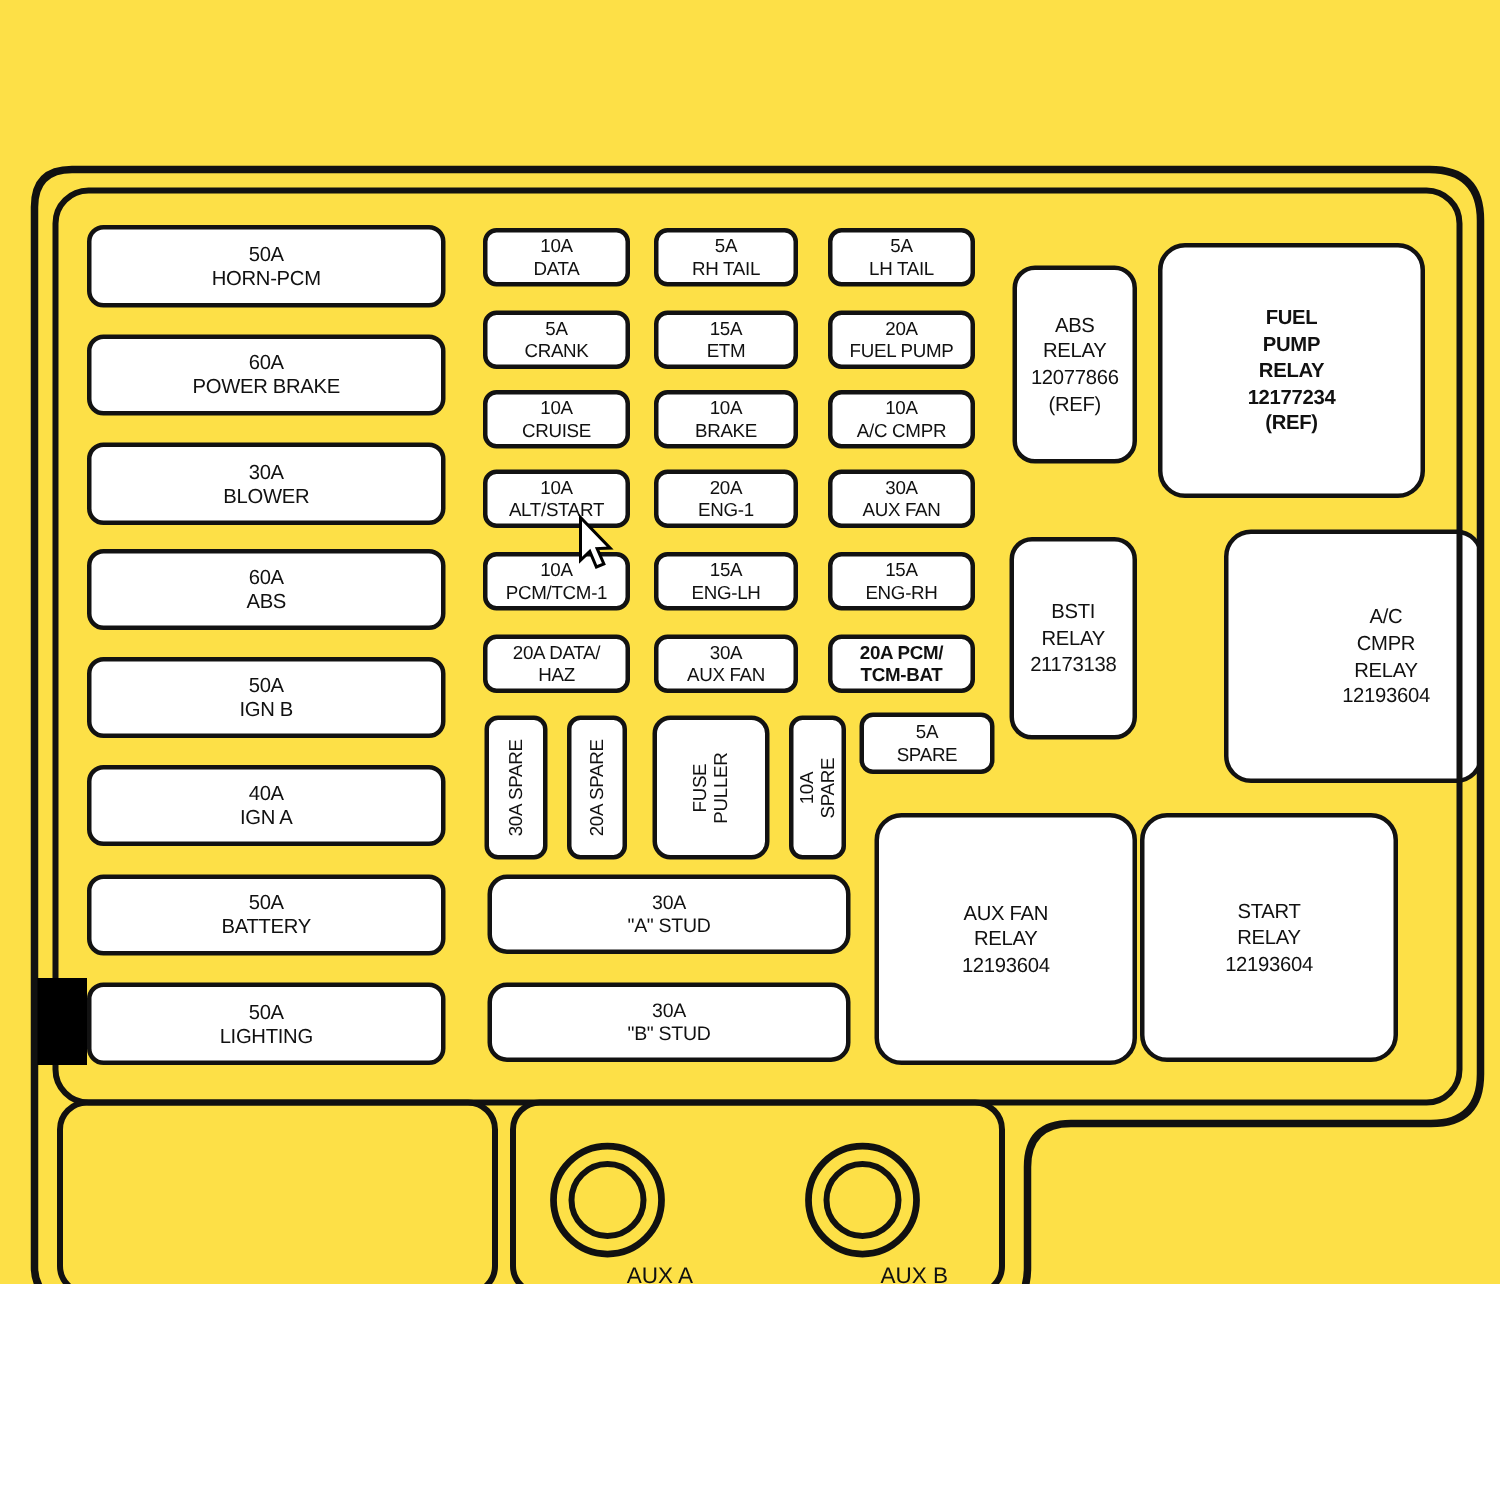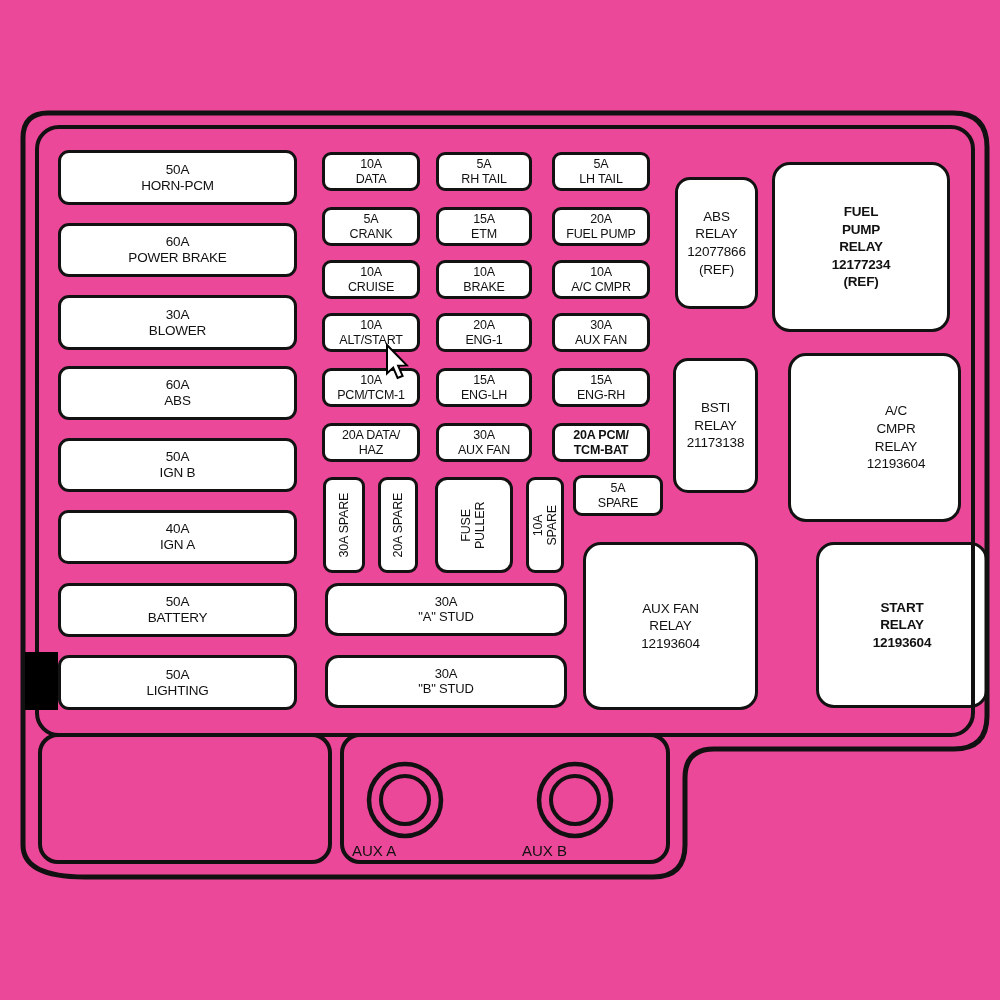--- a/index.html
+++ b/index.html
@@ -1,47 +1,47 @@
 <!DOCTYPE html>
 <html><head>
 <meta charset="utf-8">
 <style>
   html,body{margin:0;padding:0;background:#ffffff;}
-  .stage{position:relative;width:1000px;height:1000px;background:#ec4899;overflow:hidden;
+  .stage{position:relative;width:1000px;height:856px;background:#fde047;overflow:hidden;
          font-family:"Liberation Sans",sans-serif;color:#111;}
   .box{position:absolute;box-sizing:border-box;background:#fff;border:3px solid #121212;
        border-radius:9px;display:flex;align-items:center;justify-content:center;
        text-align:center;white-space:pre-line;font-size:12.5px;line-height:1.15;
        letter-spacing:-0.2px;}
   .leftfuse{font-size:13.5px;border-radius:11px;}
   .stud{border-radius:13px;font-size:13px;}
   .relay{border-width:3.5px;border-radius:18px;font-size:13.5px;line-height:1.3;}
   .relay.small{border-radius:15px;}
   .vrot{display:inline-block;transform:rotate(-90deg);white-space:pre-line;text-align:center;
         font-size:12.5px;line-height:1.15;}
   .vrot.one{white-space:nowrap;}
-  .auxlabel{position:absolute;width:110px;text-align:left;font-size:15px;letter-spacing:0;}
+  .auxlabel{position:absolute;width:110px;text-align:right;font-size:15px;letter-spacing:0;}
   svg.overlay{position:absolute;left:0;top:0;z-index:5;pointer-events:none;}
 </style>
 </head>
 <body>
 
 <div class="stage">
 
   <div class="box leftfuse" style="left:58px;top:150px;width:239px;height:55px;">50A
 HORN-PCM</div>
   <div class="box leftfuse" style="left:58px;top:223px;width:239px;height:54px;">60A
 POWER BRAKE</div>
   <div class="box leftfuse" style="left:58px;top:295px;width:239px;height:55px;">30A
 BLOWER</div>
   <div class="box leftfuse" style="left:58px;top:366px;width:239px;height:54px;">60A
 ABS</div>
   <div class="box leftfuse" style="left:58px;top:438px;width:239px;height:54px;">50A
 IGN B</div>
-  <div class="box leftfuse" style="left:58px;top:510px;width:239px;height:54px;border-radius:10px;">40A
+  <div class="box leftfuse" style="left:58px;top:510px;width:239px;height:54px;">40A
 IGN A</div>
   <div class="box leftfuse" style="left:58px;top:583px;width:239px;height:54px;">50A
 BATTERY</div>
   <div class="box leftfuse" style="left:58px;top:655px;width:239px;height:55px;">50A
 LIGHTING</div>
 
   <div class="box" style="left:322px;top:152px;width:98px;height:39px;">10A
 DATA</div>
   <div class="box" style="left:322px;top:207px;width:98px;height:39px;">5A
 CRANK</div>
@@ -107,28 +107,28 @@
 12077866
 (REF)</div>
   <div class="box relay" style="left:772px;top:162px;width:178px;height:170px;font-weight:bold;">FUEL
 PUMP
 RELAY
 12177234
 (REF)</div>
   <div class="box relay small" style="left:673px;top:358px;width:85px;height:135px;">BSTI
 RELAY
 21173138</div>
-  <div class="box relay" style="left:788px;top:353px;width:173px;height:169px;padding-left:43px;">A/C
+  <div class="box relay" style="left:816px;top:353px;width:173px;height:169px;padding-left:43px;">A/C
 CMPR
 RELAY
 12193604</div>
   <div class="box relay" style="left:583px;top:542px;width:175px;height:168px;">AUX FAN
 RELAY
 12193604</div>
-  <div class="box relay" style="left:816px;top:542px;width:172px;height:166px;font-weight:bold;">START
+  <div class="box relay" style="left:760px;top:542px;width:172px;height:166px;">START
 RELAY
 12193604</div>
 
   <div class="auxlabel" style="left:352px;top:842px;">AUX A</div>
   <div class="auxlabel" style="left:522px;top:842px;">AUX B</div>
 
   <svg class="overlay" width="1000" height="1000" viewBox="0 0 1000 1000">
     <g fill="none" stroke="#111111" stroke-linejoin="round">
 
       <path stroke-width="5" d="

